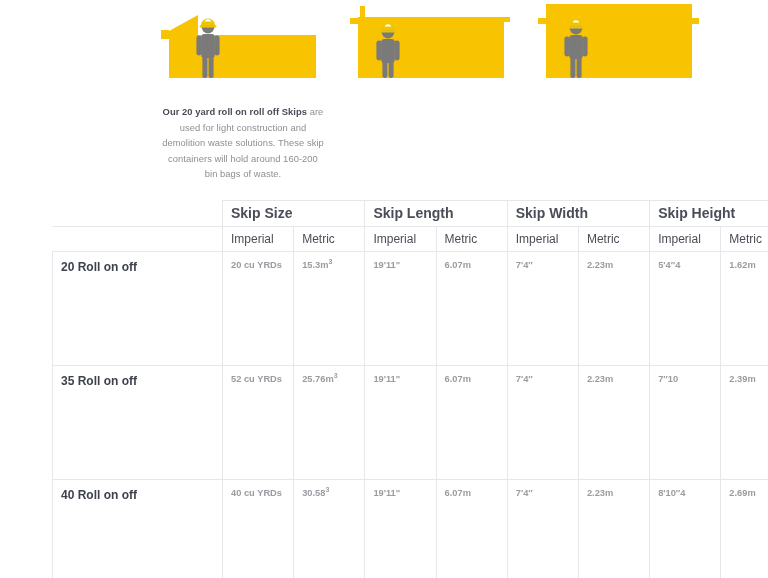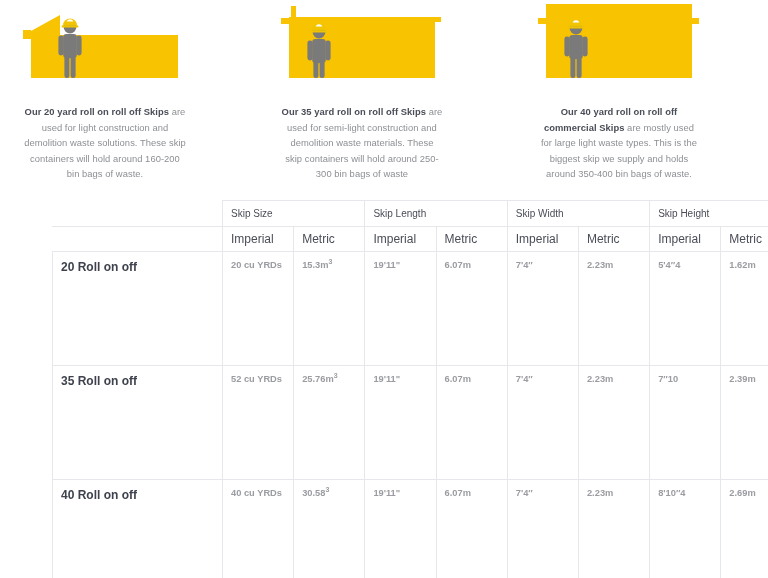--- a/index.html
+++ b/index.html
@@ -21,21 +21,21 @@
   }
 
   
   .skips-row {
     position: absolute;
     left: 0;
     top: 0;
     width: 712px;
     height: 182px;
     display: flex;
-    justify-content: space-between;
+    justify-content: flex-end;
   }
 
   .skip-card {
     width: 186px;
     display: flex;
     flex-direction: column;
     align-items: center;
   }
   .skip-card.c1 { margin-left: 12px; }
   .skip-card.c2 { margin-left: 2px; }
@@ -87,23 +87,23 @@
     font-weight: bold;
   }
 
   
   col.c-name  { width: 170px; }
   col.c-pair  { width: 71.2px; }
 
   tr.group-row th {
     height: 25px;
     line-height: 25px;
-    font-size: 10px;
+    font-size: 14px;
     color: #4a4d57;
-    font-weight: normal;
+    font-weight: bold;
   }
   tr.sub-row th {
     height: 24px;
     line-height: 24px;
     font-size: 12px;
     color: #4a4d57;
     font-weight: normal;
   }
 
   tr.data-row td {
@@ -179,23 +179,20 @@
             <rect x="36.4" y="61" width="5" height="17" rx="2.2"></rect>
             <rect x="42.6" y="61" width="5" height="17" rx="2.2"></rect>
           </g>
           <g>
             <path d="M35 30.4 a7 7 0 0 1 14 0 z" fill="#F0C400"></path>
             <rect x="33.6" y="30.2" width="16.8" height="2.4" rx="1.2" fill="#F0C400"></rect>
             <path d="M38.6 26.6 a3.6 3.6 0 0 1 6.8 0 z" fill="#ffffff"></path>
           </g>
         </svg>
       </div>
-      <div class="skip-caption">
-        <b>Our 35 yard roll on roll off Skips</b><span> are used for semi-light construction and demolition waste materials. These skip containers will hold around 250-300 bin bags of waste</span>
-      </div>
     </div>
 
     <div class="skip-card c3">
       <div class="skip-art">
         <svg class="svg-art" width="170" height="92" viewBox="0 0 170 92" xmlns="http://www.w3.org/2000/svg">
 
           <rect x="12" y="4" width="146" height="74" fill="#F8C300"></rect>
 
           <rect x="4" y="18" width="9" height="6" fill="#F8C300"></rect>
 
@@ -208,23 +205,20 @@
             <rect x="48.4" y="36.5" width="5.2" height="20" rx="2.4"></rect>
             <rect x="36.4" y="57" width="5" height="21" rx="2.2"></rect>
             <rect x="42.6" y="57" width="5" height="21" rx="2.2"></rect>
           </g>
           <g>
             <path d="M35 26.4 a7 7 0 0 1 14 0 z" fill="#F0C400"></path>
             <rect x="33.6" y="26.2" width="16.8" height="2.4" rx="1.2" fill="#F0C400"></rect>
             <path d="M38.6 22.6 a3.6 3.6 0 0 1 6.8 0 z" fill="#ffffff"></path>
           </g>
         </svg>
-      </div>
-      <div class="skip-caption">
-        <b>Our 40 yard roll on roll off commercial Skips</b><span> are mostly used for large light waste types. This is the biggest skip we supply and holds around 350-400 bin bags of waste.</span>
       </div>
     </div>
   </div>
 
   <div class="table-wrap">
     <table class="skip-table">
       <colgroup>
         <col class="c-name">
         <col class="c-pair">
           <col class="c-pair">

